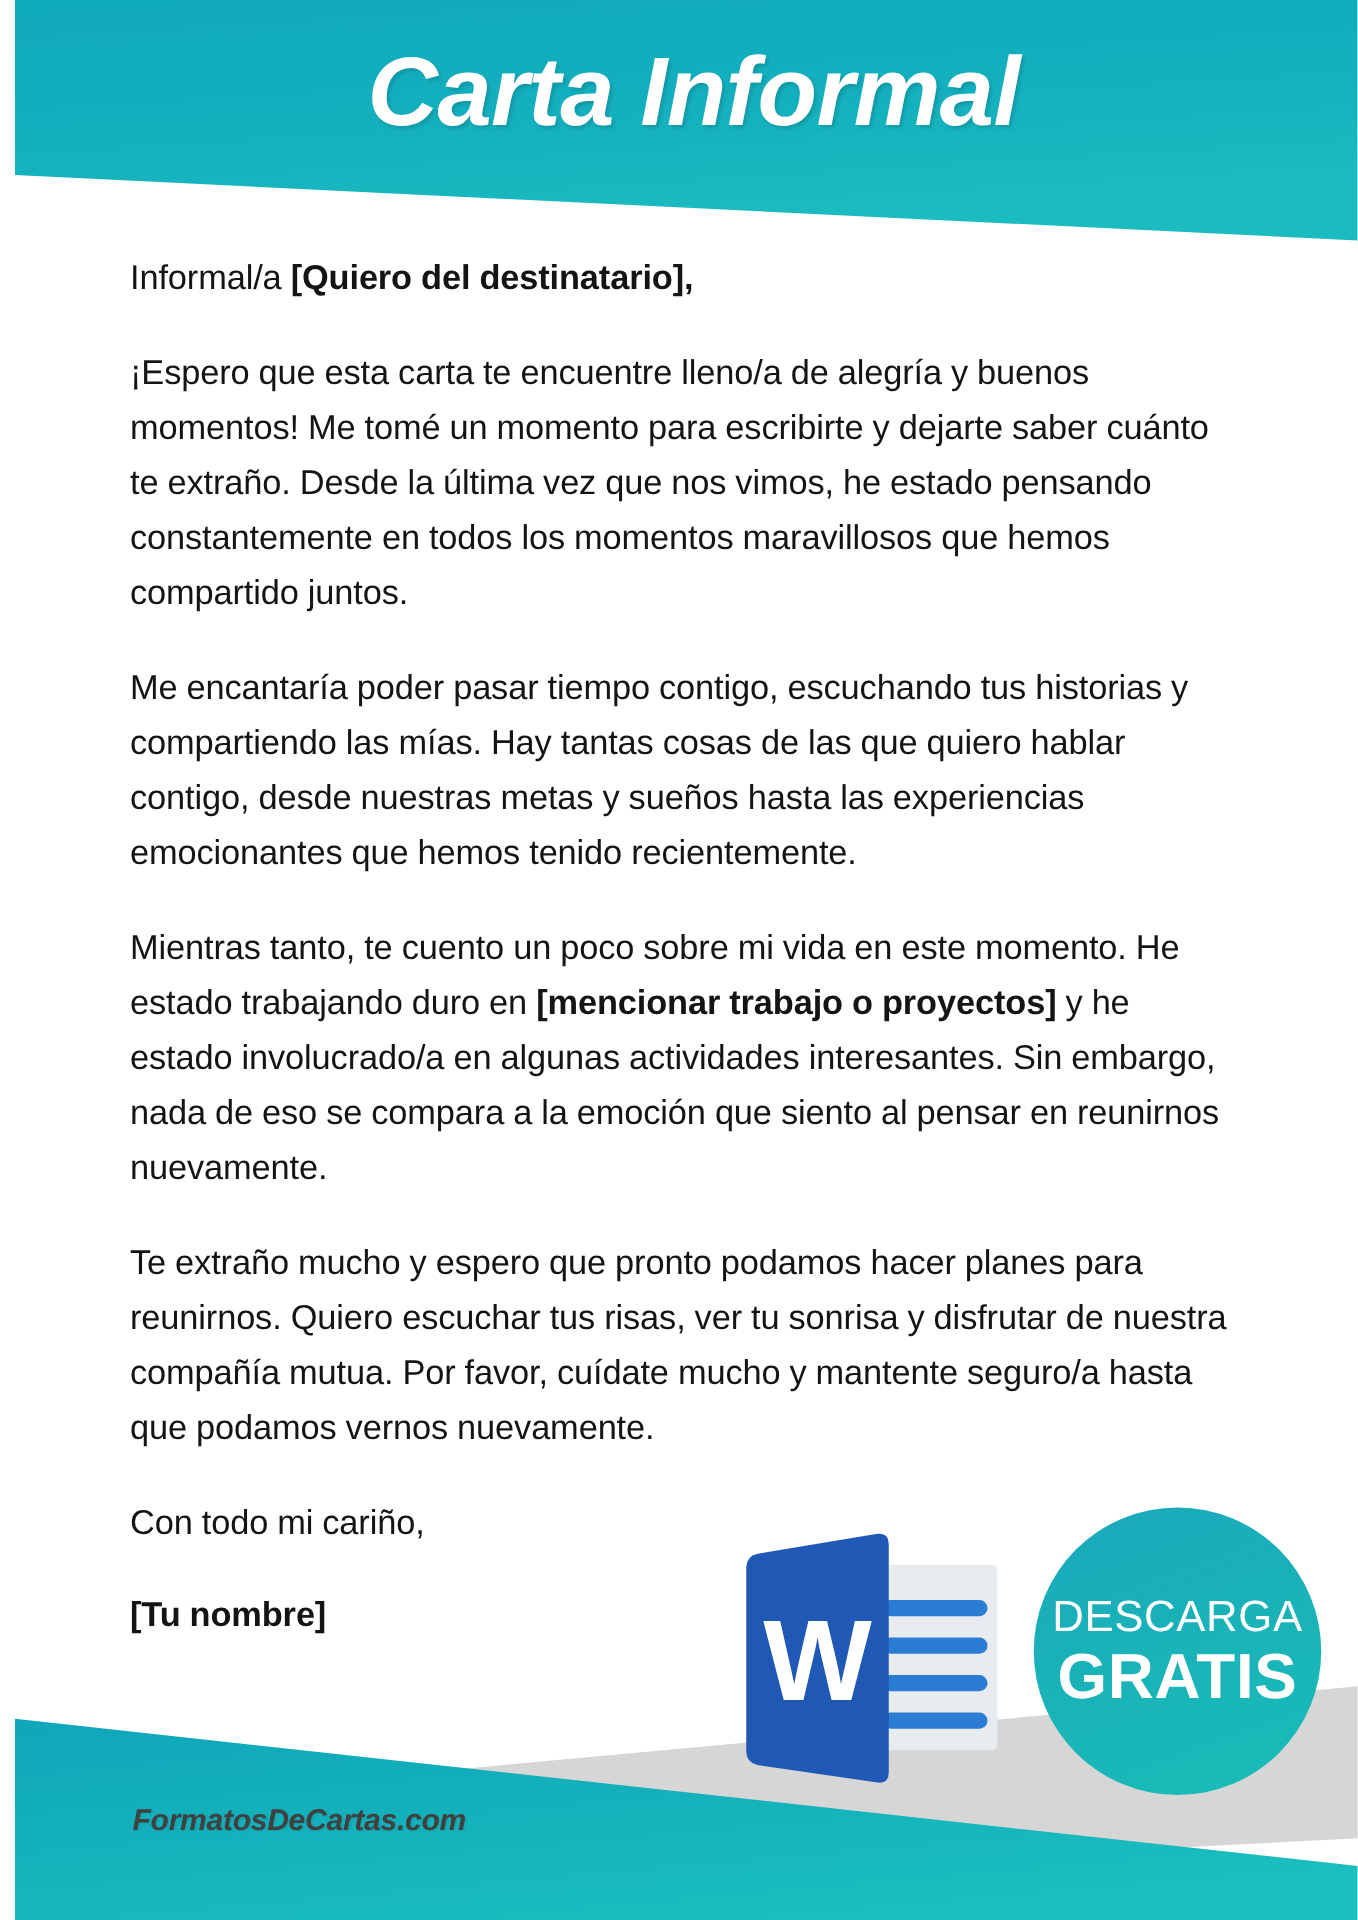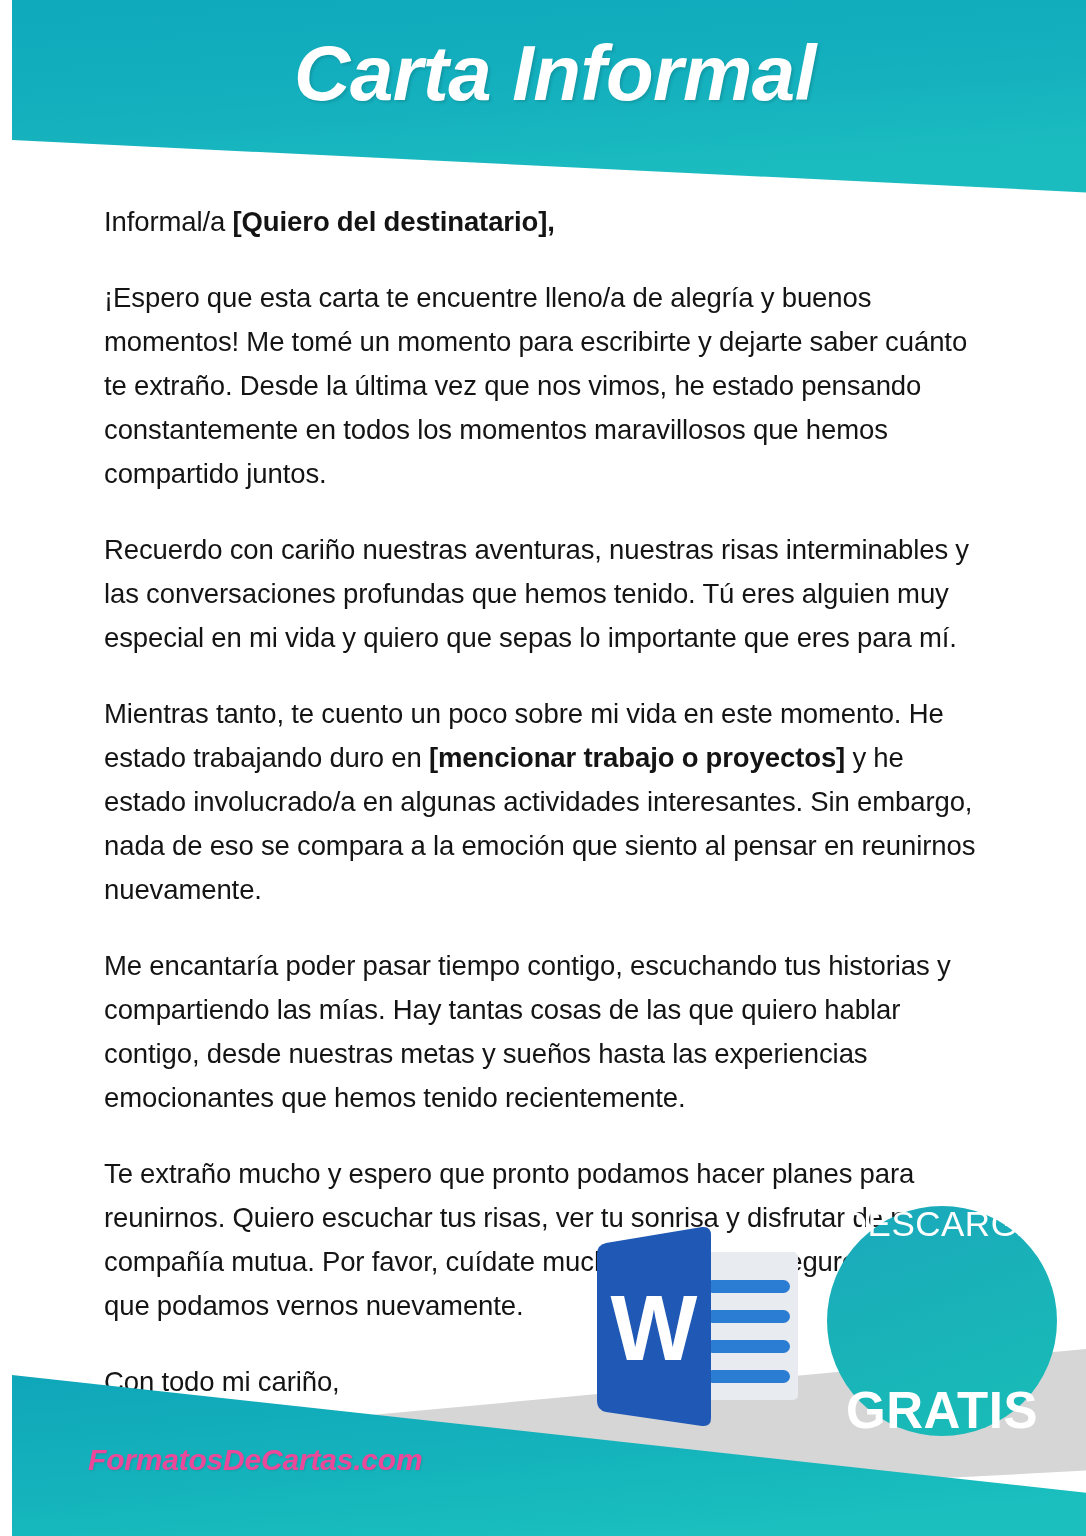--- a/index.html
+++ b/index.html
@@ -54,21 +54,21 @@
   
   .badge{
     position:absolute;
     left:815px;top:1206px;
     width:230px;height:230px;
     border-radius:50%;
     background:linear-gradient(160deg,#1BA8BC 0%,#19B2B8 45%,#19BDB8 100%);
     display:flex;
     flex-direction:column;
     align-items:center;
-    justify-content:space-between;
+    justify-content:center;
   }
   .badge-top{
     color:#ffffff;
     font-size:35px;
     font-weight:normal;
     letter-spacing:0.5px;
     line-height:1;
     margin-bottom:4px;
     font-family:"Liberation Sans", sans-serif;
   }
@@ -79,24 +79,24 @@
     letter-spacing:0.5px;
     line-height:1;
     font-family:"Liberation Sans", sans-serif;
   }
 
   
   .footer-wrap{position:absolute;left:0;top:1330px;width:1086px;height:206px;}
   .footer-svg{position:absolute;left:0;top:0;}
   .footer-text{
     position:absolute;
-    left:76px;
+    left:94px;
     top:115px;
-    color:#ec4899;
-    font-size:30px;
+    color:#404040;
+    font-size:24px;
     font-weight:bold;
     font-style:italic;
     letter-spacing:-0.2px;
     font-family:"Liberation Sans", sans-serif;
     text-shadow:1px 1px 2px rgba(0,0,0,0.10);
     line-height:1;
   }
 </style>
 </head>
 <body>
@@ -116,25 +116,24 @@
     </svg>
     <div class="header-title">Carta Informal</div>
   </div>
 
   <div class="letter">
 
     <p class="para"><span>Informal/a </span><b>[Quiero del destinatario]</b><b>,</b></p>
 
     <p class="para">¡Espero que esta carta te encuentre lleno/a de alegría y buenos momentos! Me tomé un momento para escribirte y dejarte saber cuánto te extraño. Desde la última vez que nos vimos, he estado pensando constantemente en todos los momentos maravillosos que hemos compartido juntos.</p>
 
-    <p class="para">Recuerdo con cariño nuestras aventuras, nuestras risas interminables y las conversaciones profundas que hemos tenido. Tú eres alguien muy especial en mi vida y quiero que sepas lo importante que eres para mí.</p>
+
+    <p class="para">Me encantaría poder pasar tiempo contigo, escuchando tus historias y compartiendo las mías. Hay tantas cosas de las que quiero hablar contigo, desde nuestras metas y sueños hasta las experiencias emocionantes que hemos tenido recientemente.</p>
 
     <p class="para"><span>Mientras tanto, te cuento un poco sobre mi vida en este momento. He estado trabajando duro en </span><b>[mencionar trabajo o proyectos]</b><span> y he estado involucrado/a en algunas actividades interesantes. Sin embargo, nada de eso se compara a la emoción que siento al pensar en reunirnos nuevamente.</span></p>
-
-    <p class="para">Me encantaría poder pasar tiempo contigo, escuchando tus historias y compartiendo las mías. Hay tantas cosas de las que quiero hablar contigo, desde nuestras metas y sueños hasta las experiencias emocionantes que hemos tenido recientemente.</p>
 
     <p class="para">Te extraño mucho y espero que pronto podamos hacer planes para reunirnos. Quiero escuchar tus risas, ver tu sonrisa y disfrutar de nuestra compañía mutua. Por favor, cuídate mucho y mantente seguro/a hasta que podamos vernos nuevamente.</p>
 
     <p class="para closing">Con todo mi cariño,</p>
 
     <p class="para signature">[Tu nombre]</p>
   </div>
 
   <div class="footer-wrap">
     <svg class="footer-svg" width="1086" height="206" viewBox="0 0 1086 206">

